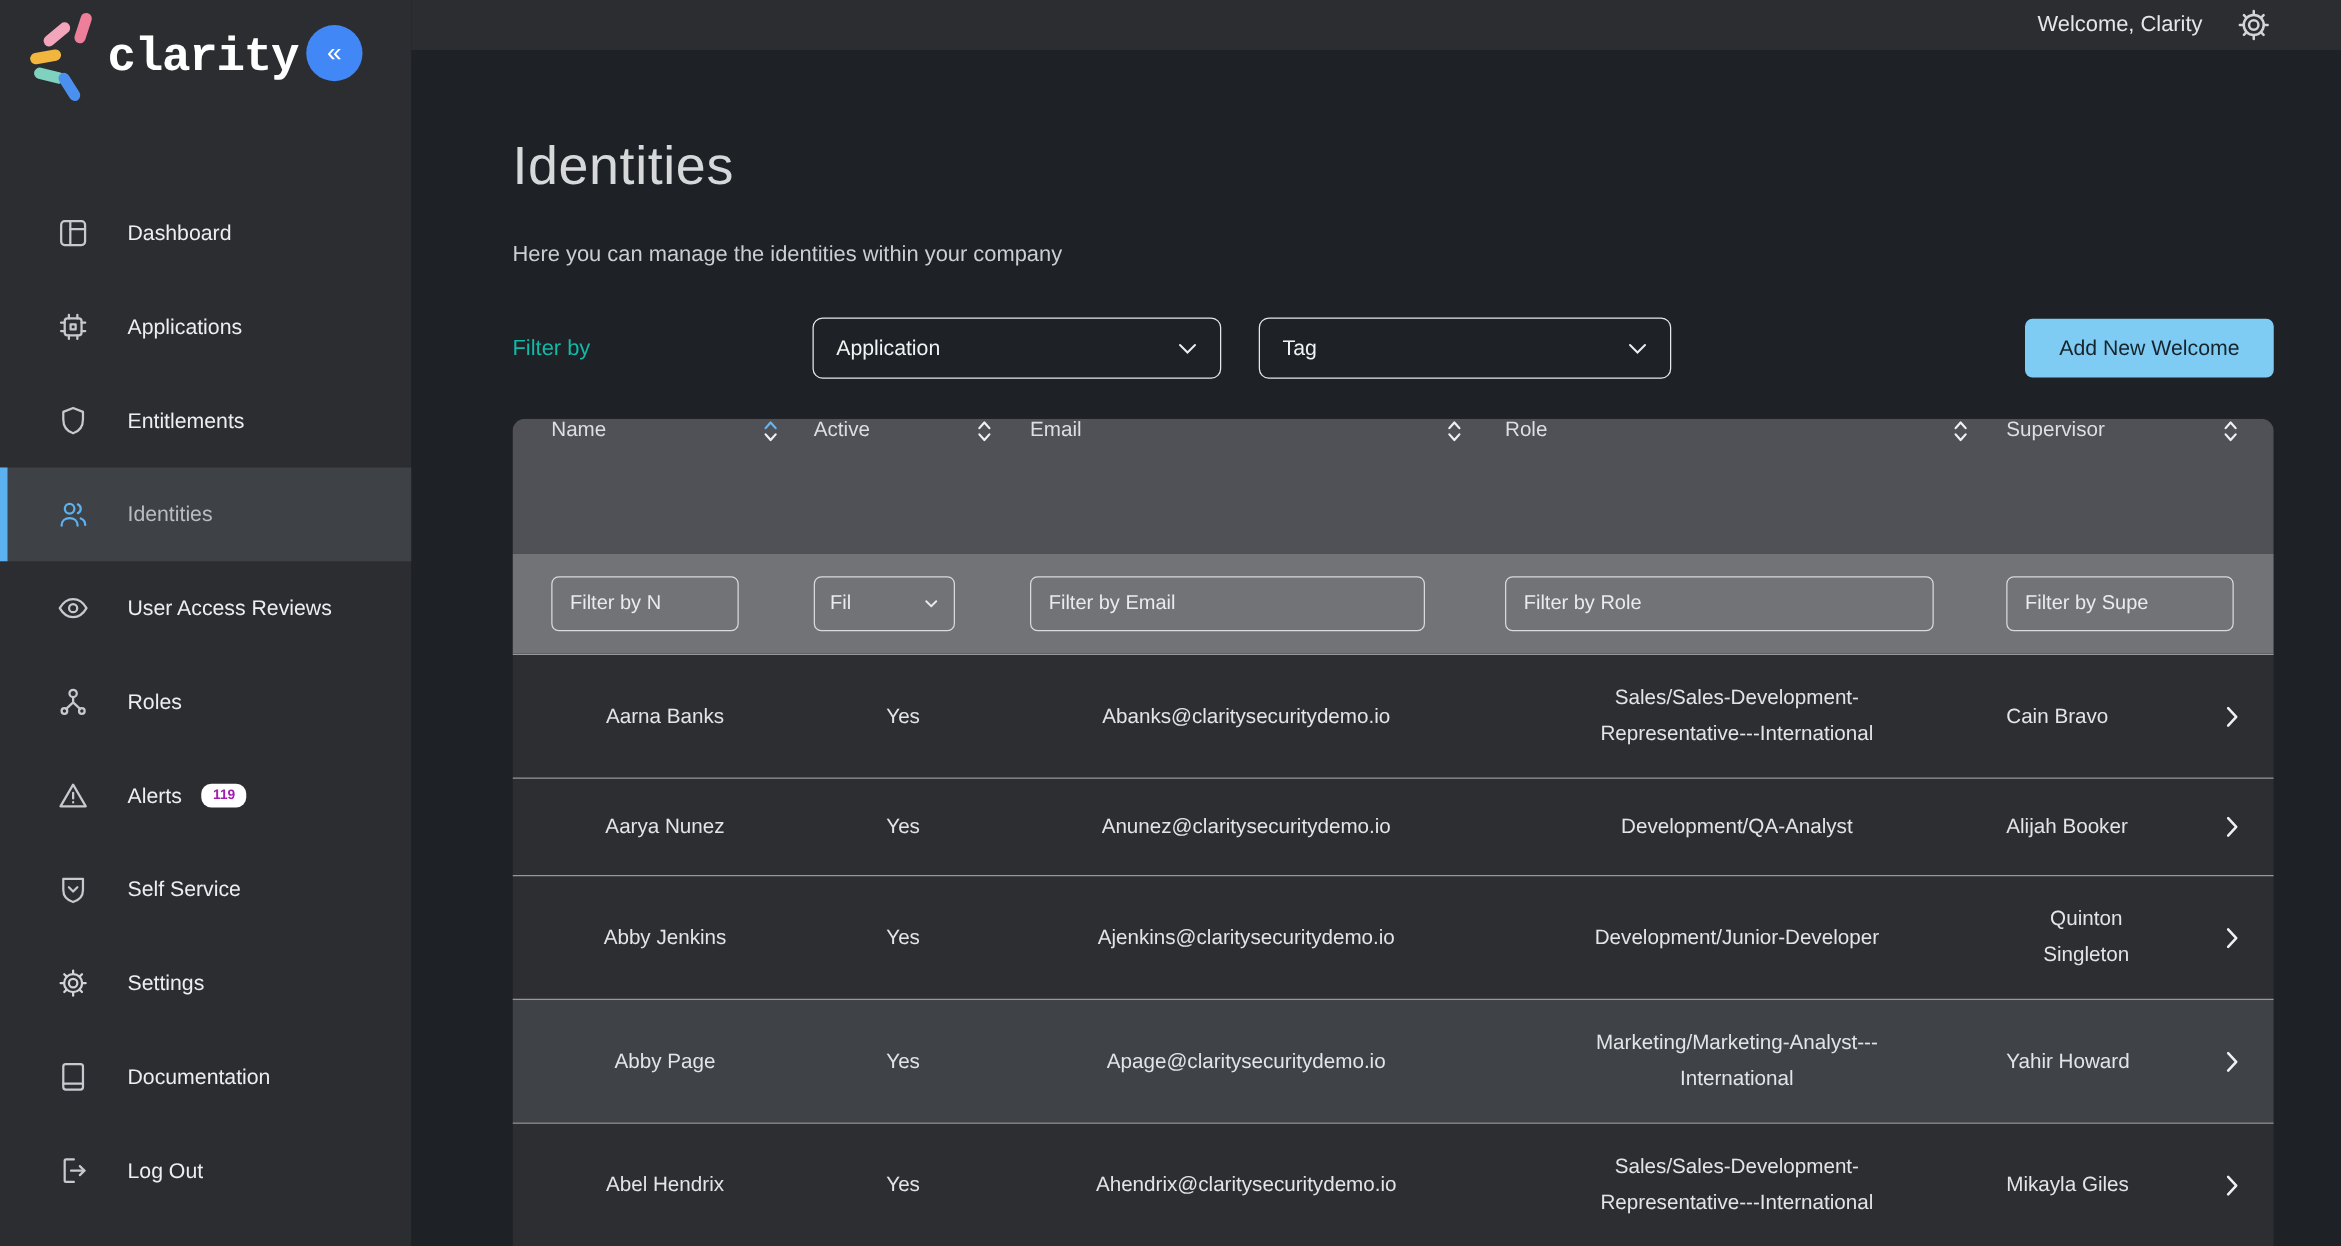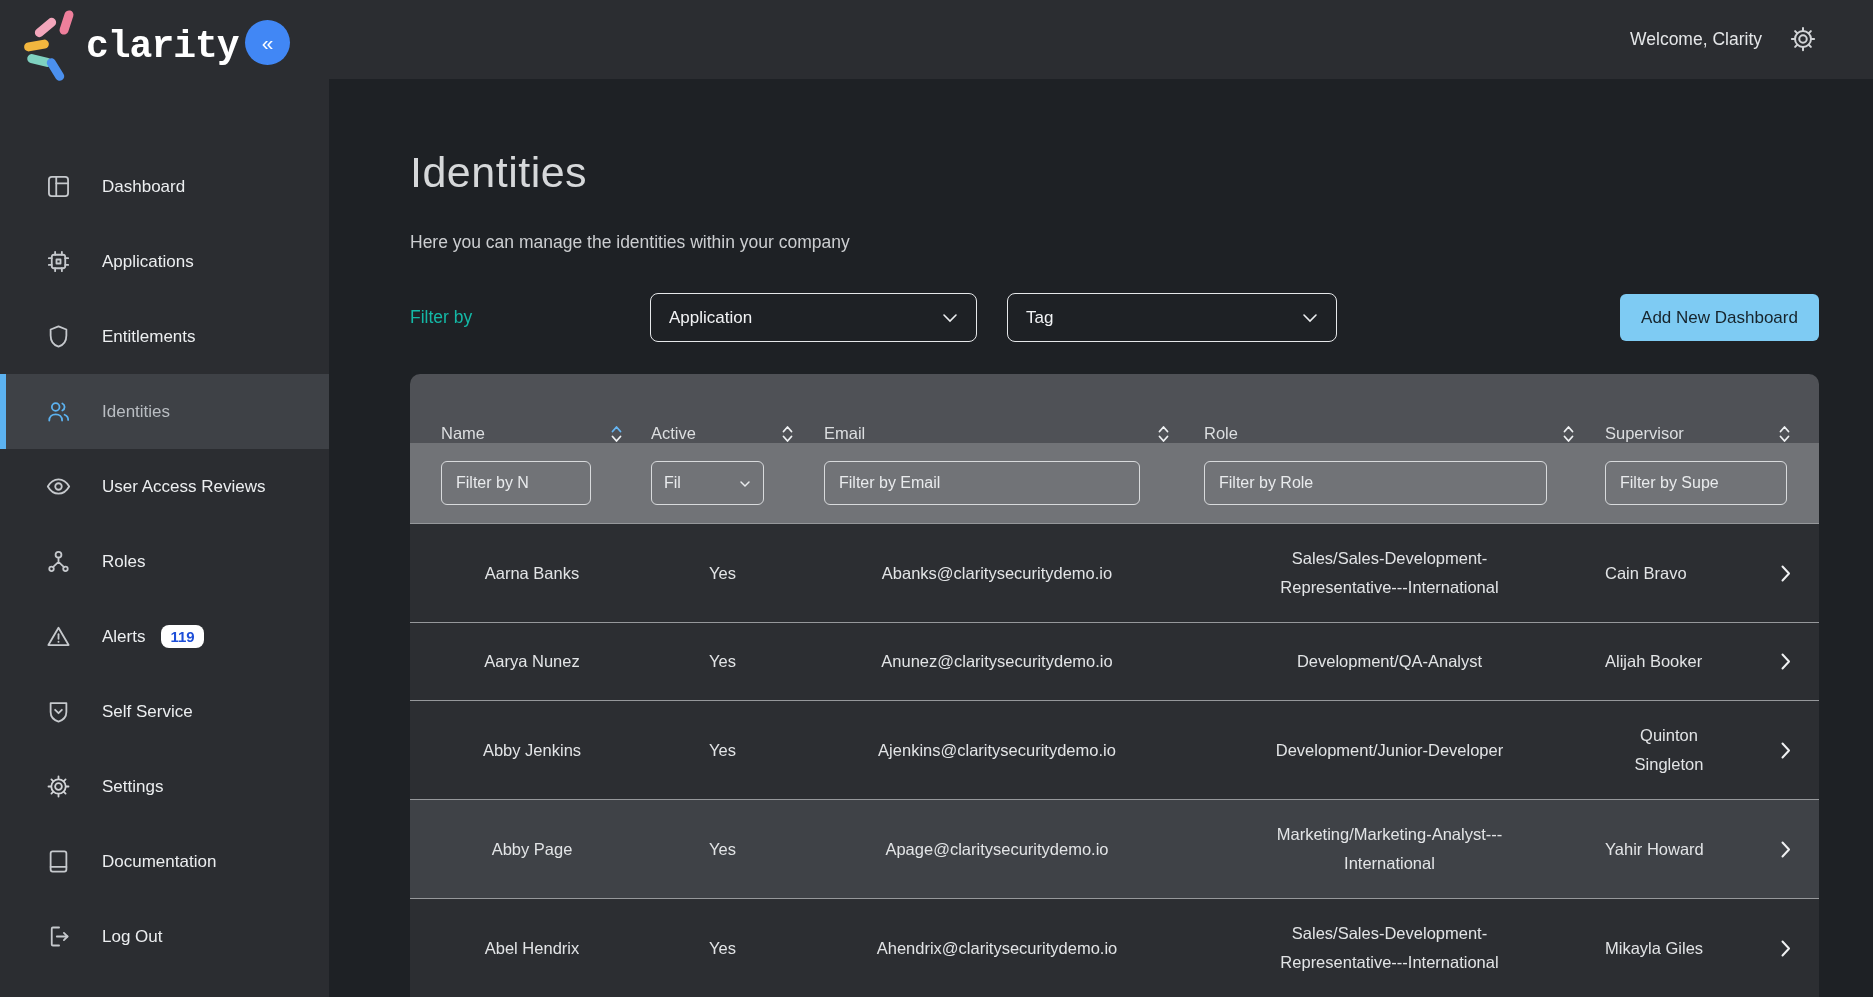--- a/index.html
+++ b/index.html
@@ -24,21 +24,21 @@
                   font-size:21px; cursor:pointer; border:none; }
   .nav { margin-top:56px; display:flex; flex-direction:column; }
   .nav-item { height:75px; display:flex; align-items:center; padding-left:39px;
               border-left:6px solid transparent; cursor:pointer; color:#c6c9cd; }
   .nav-item .nav-label { margin-left:30px; font-size:17px; color:#eceef0; }
   .nav-item.active { background:#3e4146; border-left-color:#5cb2f0; color:#5cb2f0; }
   .nav-item.active .nav-label { color:#b9bdc2; }
   .nav-icon { width:27px; height:27px; flex:0 0 27px; }
   .nav-icon svg { width:100%; height:100%; stroke:currentColor; fill:none;
                   stroke-width:1.6; stroke-linecap:round; stroke-linejoin:round; }
-  .alert-badge { margin-left:16px; background:#ffffff; color:#1d4ed8; font-size:15px; font-weight:700;
+  .alert-badge { margin-left:16px; background:#ffffff; color:#a21caf; font-size:11px; font-weight:700;
                  padding:4px 9px; border-radius:8px; line-height:1; }
 
   
   .main { flex:1; display:flex; flex-direction:column; min-width:0; }
   .topbar { height:93px; background:#2b2d31; display:flex; align-items:center;
             justify-content:flex-end; padding-right:55px; gap:26px; }
   .welcome { color:#e4e6e8; font-size:17.5px; }
   .topbar-gear { width:30px; height:30px; cursor:pointer; }
   .topbar-gear svg, .nav .gear svg { stroke:#d2d4d7; }
   .content { flex:1; background:#1e2125; padding:70px 0 0 81px; }
@@ -53,21 +53,21 @@
               padding:0 18px; font-size:17px; cursor:pointer; background:transparent; }
   .dd-application { width:327px; }
   .dd-tag { width:330px; margin-left:30px; }
   .dd-chev svg { display:block; }
   .add-btn { margin-left:auto; width:199px; height:47px; background:#7ecbf3; color:#16242c;
              border:none; border-radius:6px; font-size:17px; font-family:"Liberation Sans", sans-serif;
              cursor:pointer; }
 
   
   .table { margin-top:32px; width:1409px; border-radius:10px 10px 0 0; overflow:hidden; }
-  .thead { background:#4f5156; height:69px; display:flex; align-items:flex-end; }
+  .thead { background:#4f5156; height:108px; display:flex; align-items:flex-start; }
   .hc { display:flex; align-items:center; justify-content:space-between; color:#dcdee0; font-size:16.5px; }
   .sort { display:flex; flex-direction:column; align-items:center; gap:2px; cursor:pointer; }
   .sort svg { display:block; }
   .tfilters { background:#717377; height:80px; display:flex; align-items:center; }
   .fcell { display:flex; align-items:center; }
   .finput { height:44px; border:1px solid #d8dadc; border-radius:6px; background:transparent;
             color:#f0f1f3; font-size:16px; padding:0 14px; font-family:"Liberation Sans", sans-serif;
             white-space:nowrap; overflow:hidden; }
   .finput::placeholder { color:#e9ebed; opacity:1; }
   .fselect { height:44px; border:1px solid #d8dadc; border-radius:6px; color:#e9ebed; font-size:16px;
@@ -258,21 +258,21 @@
           </span>
         </div>
         <div class="dropdown dd-tag">
           <span>Tag</span>
           <span class="dd-chev">
             <svg width="16" height="10" viewBox="0 0 16 10" fill="none" stroke="#eceef0" stroke-width="1.6" stroke-linecap="round">
                 <polyline points="2,2 8,8 14,2"></polyline>
               </svg>
           </span>
         </div>
-        <button class="add-btn">Add New Dashboard</button>
+        <button class="add-btn">Add New Welcome</button>
       </div>
 
       <div class="table">
         <div class="thead">
           <div class="hc c-name">
             <span>Name</span>
             <span class="sort">
               <svg width="13" height="8" viewBox="0 0 13 8" fill="none" stroke="#66b5f2" stroke-width="1.8" stroke-linecap="round" stroke-linejoin="round">
                   <polyline points="2.5,6.5 6.5,2 10.5,6.5"></polyline>
                 </svg>

